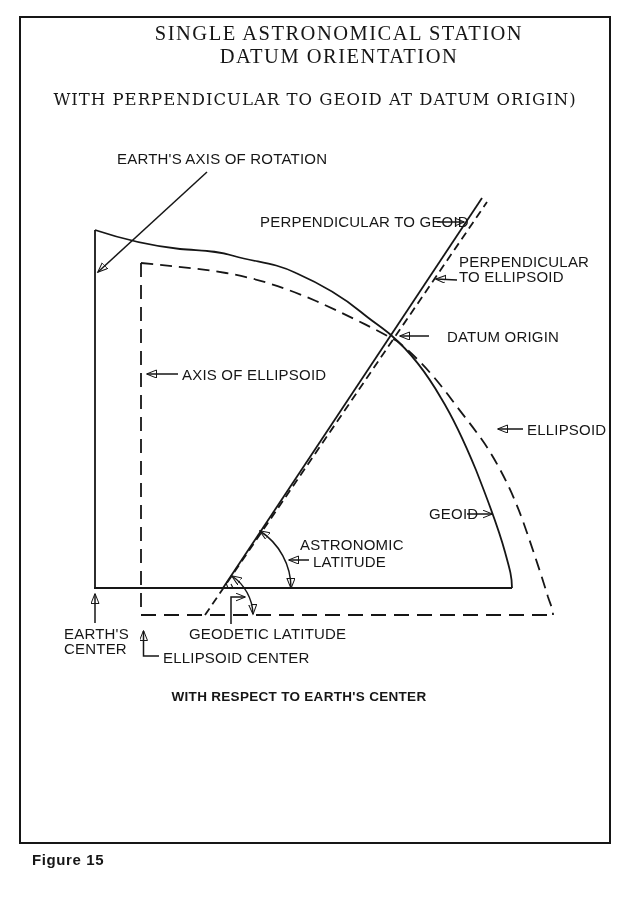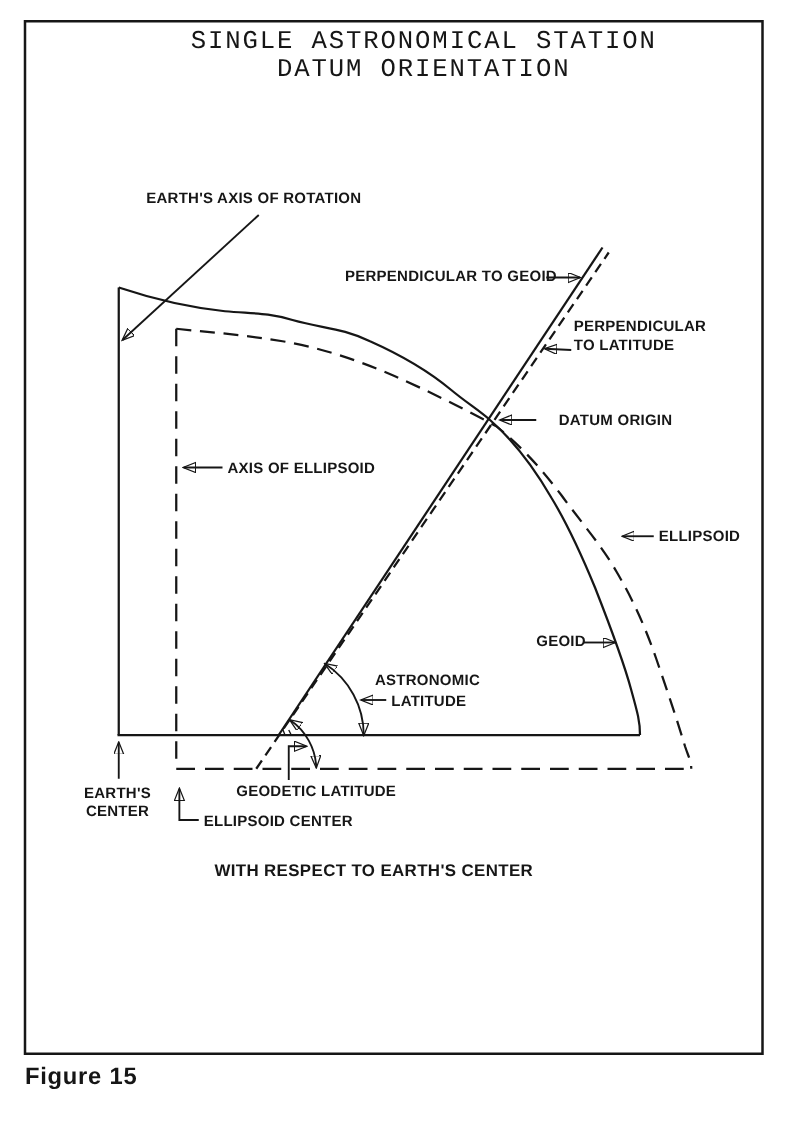--- a/index.html
+++ b/index.html
@@ -12,51 +12,51 @@
     color:var(--ink);
     overflow:hidden;
   }
   .border-frame {
     position:absolute; left:19px; top:16px; width:592px; height:828px;
     border:2px solid var(--ink);
   }
   .title-block {
     position:absolute; left:19px; top:22px; width:592px;
     text-align:center;
-    font-family:Liberation Mono, monospace;
+    font-family:Liberation Serif, serif;
     font-size:20.5px; line-height:23px; letter-spacing:1.5px;
     white-space:nowrap;
     padding-left:48px;
   }
   .subtitle-block {
     position:absolute; left:19px; top:91px; width:592px;
     text-align:center;
     font-family:"DejaVu Serif","Liberation Serif",serif;
     font-size:16.5px; line-height:18.5px; letter-spacing:1px;
     white-space:nowrap;
   }
   .lbl {
     position:absolute;
     font-family:"Liberation Sans",sans-serif;
-    font-weight:bold; font-size:12px; line-height:15px;
+    font-weight:normal; font-size:15px; line-height:15px;
     letter-spacing:0.2px; white-space:nowrap; color:var(--ink);
   }
   .lbl .indent { padding-left:13px; }
   .lbl.center { text-align:center; }
   .caption {
     position:absolute; left:140px; top:688px; width:318px;
     text-align:center;
     font-family:"Liberation Sans",sans-serif;
     font-weight:bold; font-size:13.5px; line-height:18px;
     letter-spacing:0.3px; white-space:nowrap; color:var(--ink);
   }
   .figure-label {
-    position:absolute; left:20px; top:851px;
+    position:absolute; left:32px; top:851px;
     font-family:"Liberation Sans",sans-serif;
-    font-weight:bold; font-size:19px; letter-spacing:0.6px;
+    font-weight:bold; font-size:15px; letter-spacing:0.6px;
     color:var(--ink);
   }
   svg.diagram { position:absolute; left:0; top:0; width:636px; height:900px; }
   svg.diagram path, svg.diagram line, svg.diagram polyline {
     stroke:var(--ink); fill:none;
   }
   svg .w2  { stroke-width:1.8; }
   svg .w15 { stroke-width:1.5; }
   .mk { fill:var(--ink); stroke:none; }
 </style>
@@ -64,20 +64,21 @@
 <body>
 
 <div class="border-frame"></div>
 
 <div class="title-block">
   <div>SINGLE ASTRONOMICAL STATION</div>
   <div>DATUM ORIENTATION</div>
 </div>
 
 <div class="subtitle-block">
+  <div>WITH PERPENDICULAR TO GEOID AT DATUM ORIGIN)</div>
 </div>
 
 <svg class="diagram" viewBox="0 0 636 900" xmlns="http://www.w3.org/2000/svg">
   <defs>
     <marker id="ah" markerUnits="userSpaceOnUse" markerWidth="11" markerHeight="9" refX="9.5" refY="4" orient="auto-start-reverse">
       <path class="mk" d="M0 0 L10 4 L0 8 Z"></path>
     </marker>
   </defs>
 
   <path class="w2" d="M 95 230 L 95 588"></path>
@@ -110,25 +111,25 @@
   <path class="w15" marker-end="url(#ah)" d="M 523 429 L 498 429"></path>
   <path class="w15" marker-end="url(#ah)" d="M 467 514 L 492 514"></path>
   <path class="w15" marker-end="url(#ah)" d="M 309 560 L 289 560"></path>
   <path class="w15" marker-end="url(#ah)" d="M 231 624 L 231 597 L 245 597"></path>
   <path class="w15" marker-end="url(#ah)" d="M 95 623 L 95 594"></path>
   <path class="w15" marker-end="url(#ah)" d="M 159 656 L 143.5 656 L 143.5 631"></path>
 </svg>
 
 <div class="lbl" style="left:117px; top:151px;">EARTH'S AXIS OF ROTATION</div>
 
-<div class="lbl" style="left:276px; top:214px;">PERPENDICULAR TO GEOID</div>
+<div class="lbl" style="left:260px; top:214px;">PERPENDICULAR TO GEOID</div>
 
 <div class="lbl" style="left:459px; top:254px;">
   <div>PERPENDICULAR</div>
-  <div>TO LATITUDE</div>
+  <div>TO ELLIPSOID</div>
 </div>
 
 <div class="lbl" style="left:447px; top:329px;">DATUM ORIGIN</div>
 
 <div class="lbl" style="left:182px; top:367px;">AXIS OF ELLIPSOID</div>
 
 <div class="lbl" style="left:527px; top:422px;">ELLIPSOID</div>
 
 <div class="lbl" style="left:429px; top:506px;">GEOID</div>
 

